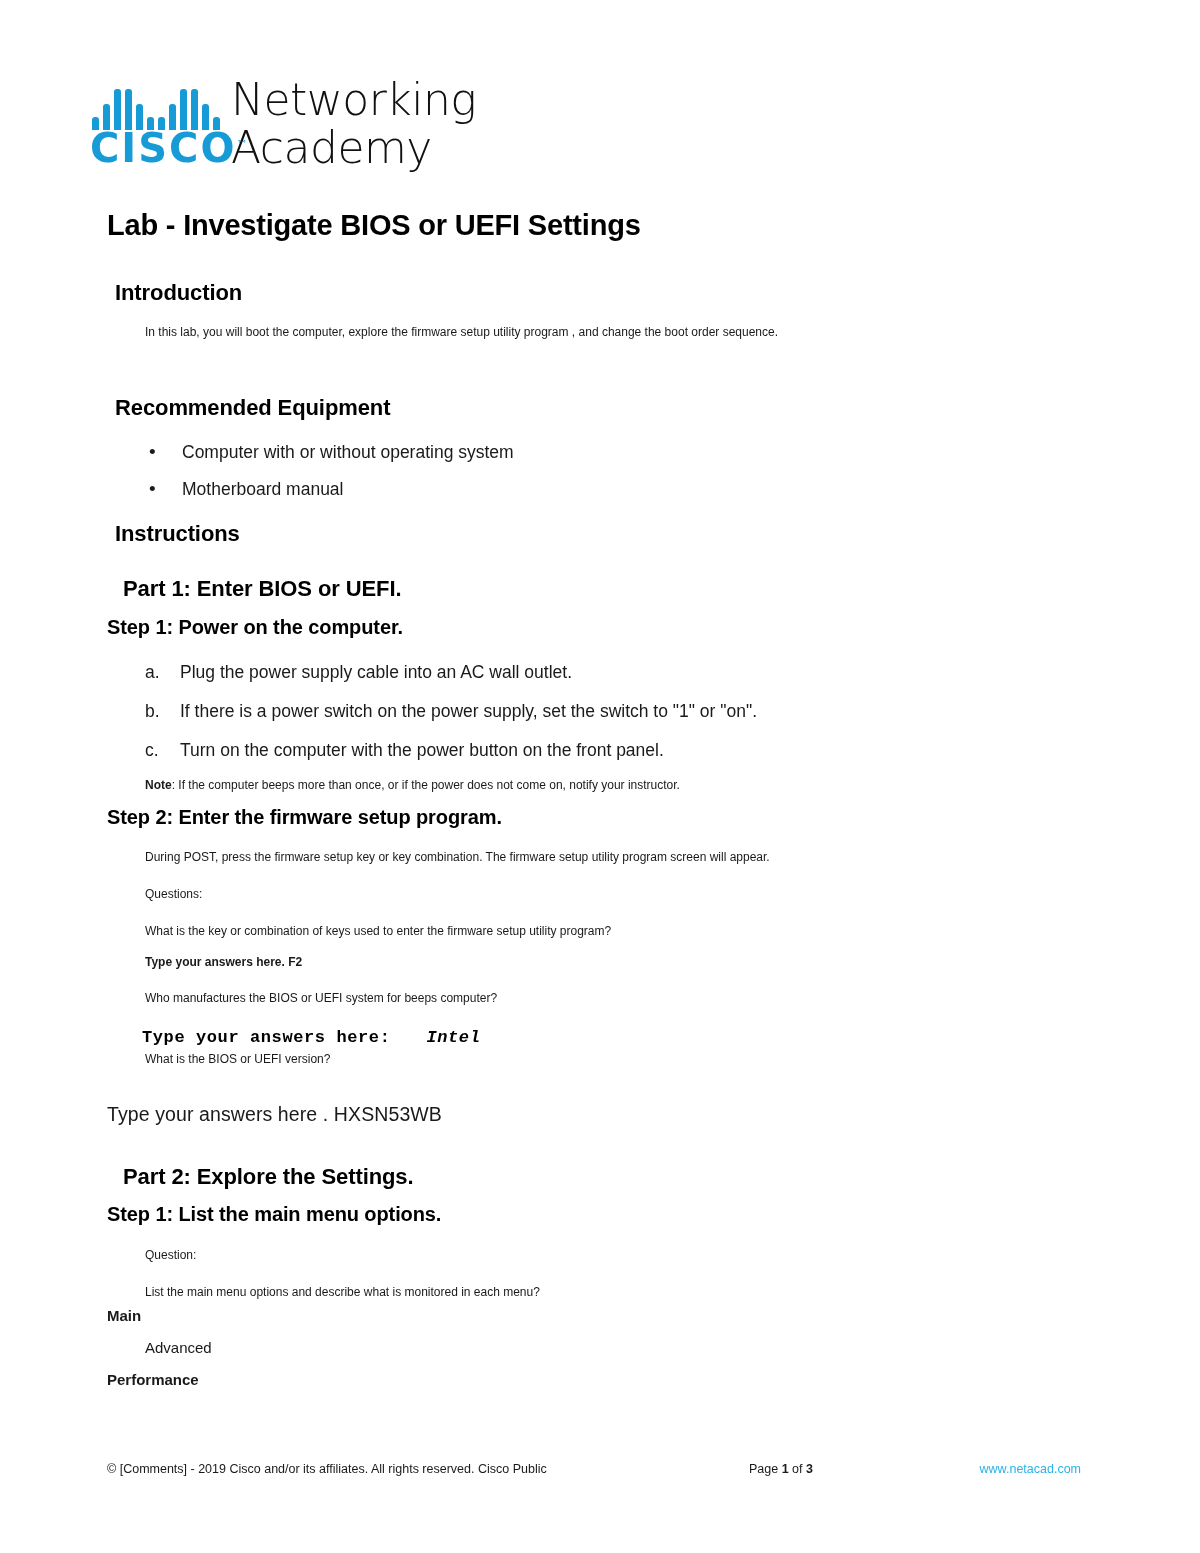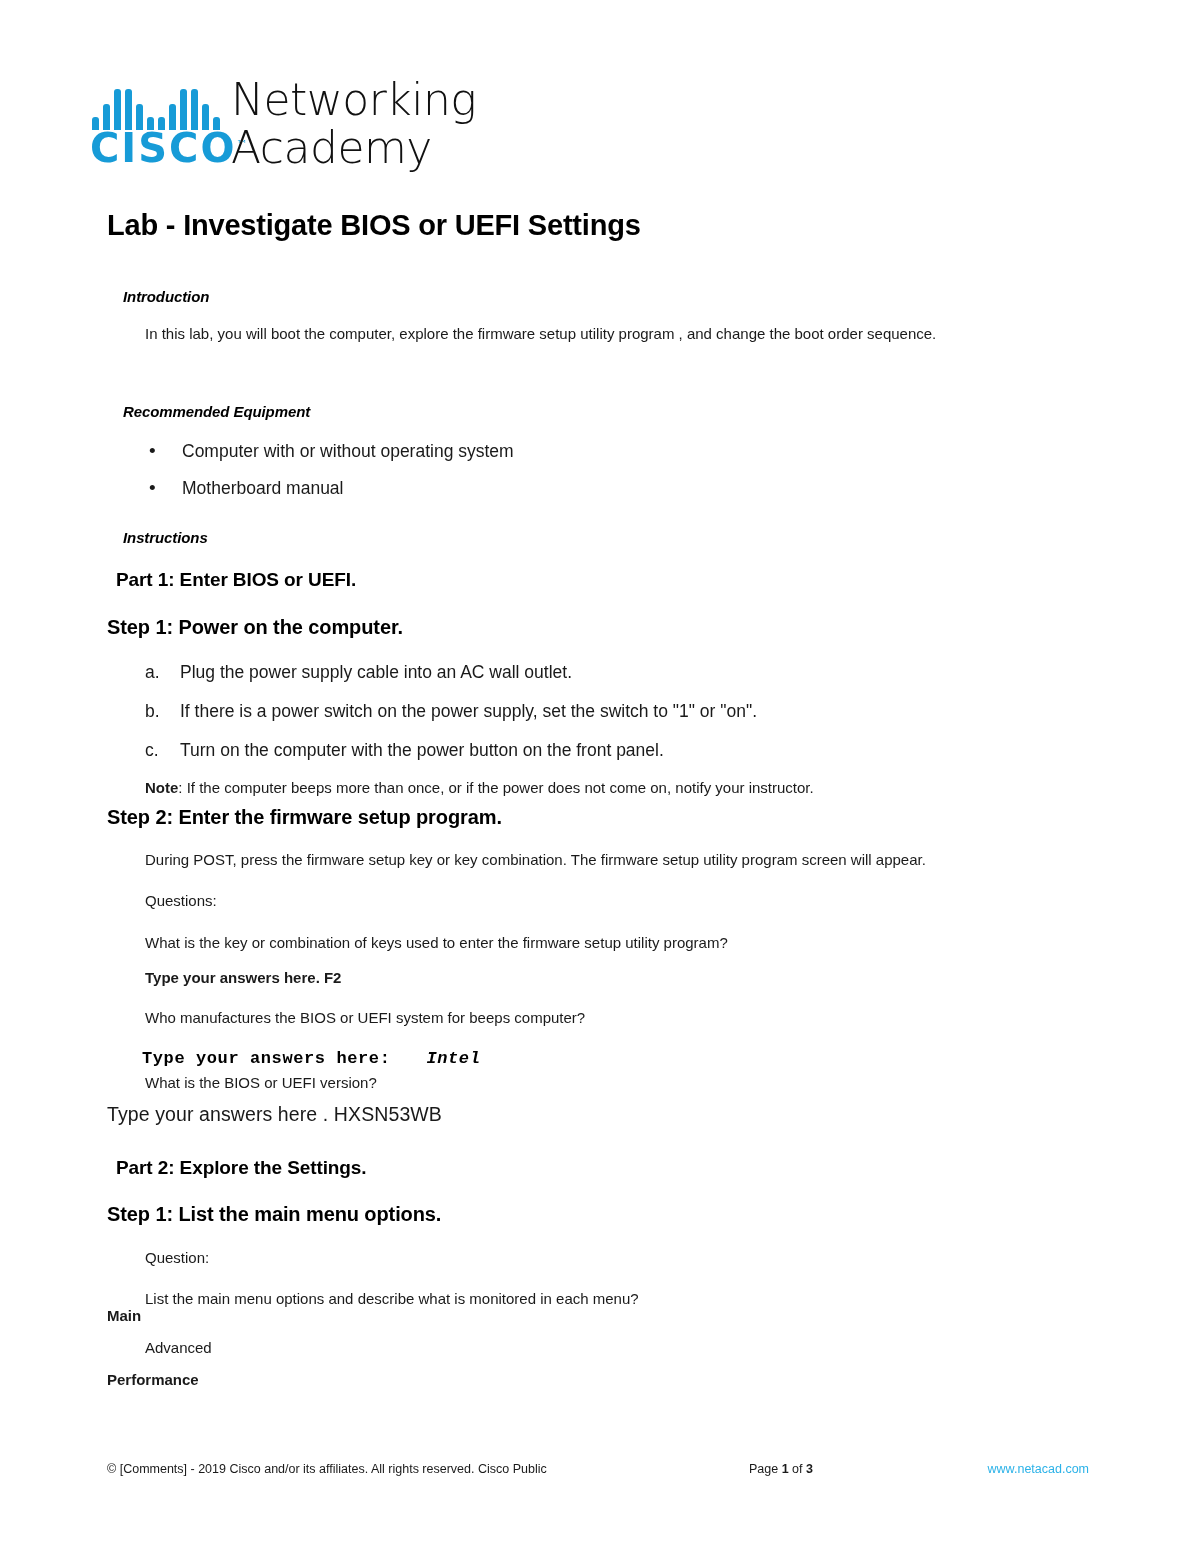--- a/index.html
+++ b/index.html
@@ -96,40 +96,39 @@
     left: 107px;
     top: 209px;
     font-size: 29px;
     font-weight: bold;
     letter-spacing: -0.2px;
     color: #000;
     margin: 0;
   }
 
   .h1 {
-    font-size: 15px;
+    font-size: 22px;
+    font-weight: bold;
+    margin: 8px;
+    letter-spacing: -0.1px;
+  }
+  .h2 {
+    font-size: 22px;
     font-weight: bold;
     margin: 16px;
     letter-spacing: -0.1px;
-    font-style: italic;
-  }
-  .h2 {
-    font-size: 19px;
-    font-weight: bold;
-    margin: 9px;
-    letter-spacing: -0.1px;
   }
   .h3 {
     font-size: 20px;
     font-weight: bold;
     margin: 0;
     letter-spacing: -0.1px;
   }
   .body-txt {
-    font-size: 15px;
+    font-size: 12px;
     line-height: 1.42;
     margin: 0;
     color: #1a1a1a;
   }
   .indent {
     margin-left: 38px;
   }
   .bold { font-weight: bold; }
 
   .bullets {
@@ -222,21 +221,21 @@
     white-space: nowrap;
   }
   .footer .center {
     position: absolute;
     left: 642px;
     top: 0;
     white-space: nowrap;
   }
   .footer .right {
     position: absolute;
-    right: 4px;
+    right: 12px;
     top: 0;
     color: #2BB2E8;
     white-space: nowrap;
   }
 </style>
 </head>
 <body>
 
 <div class="page">
 

